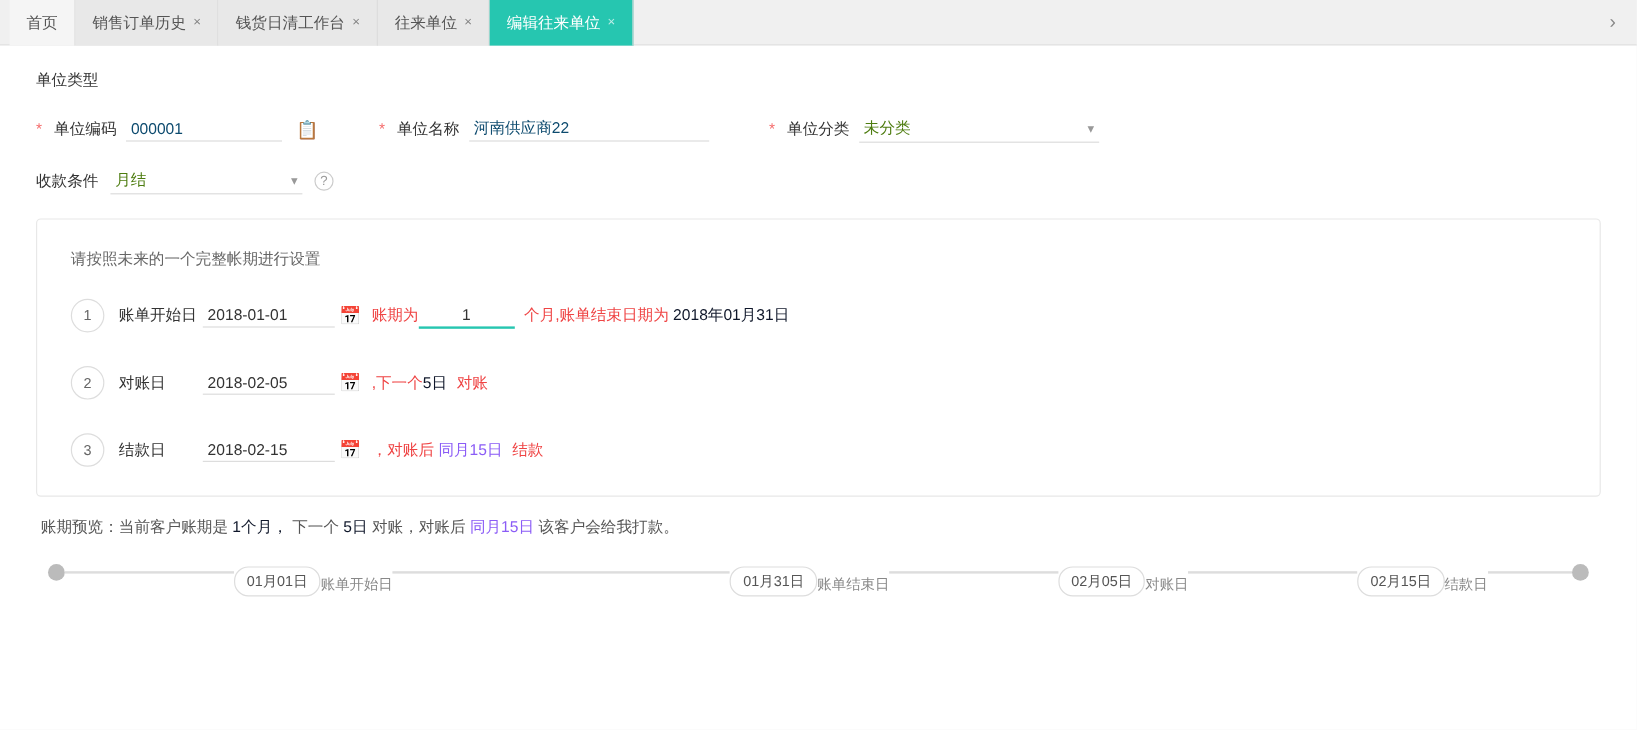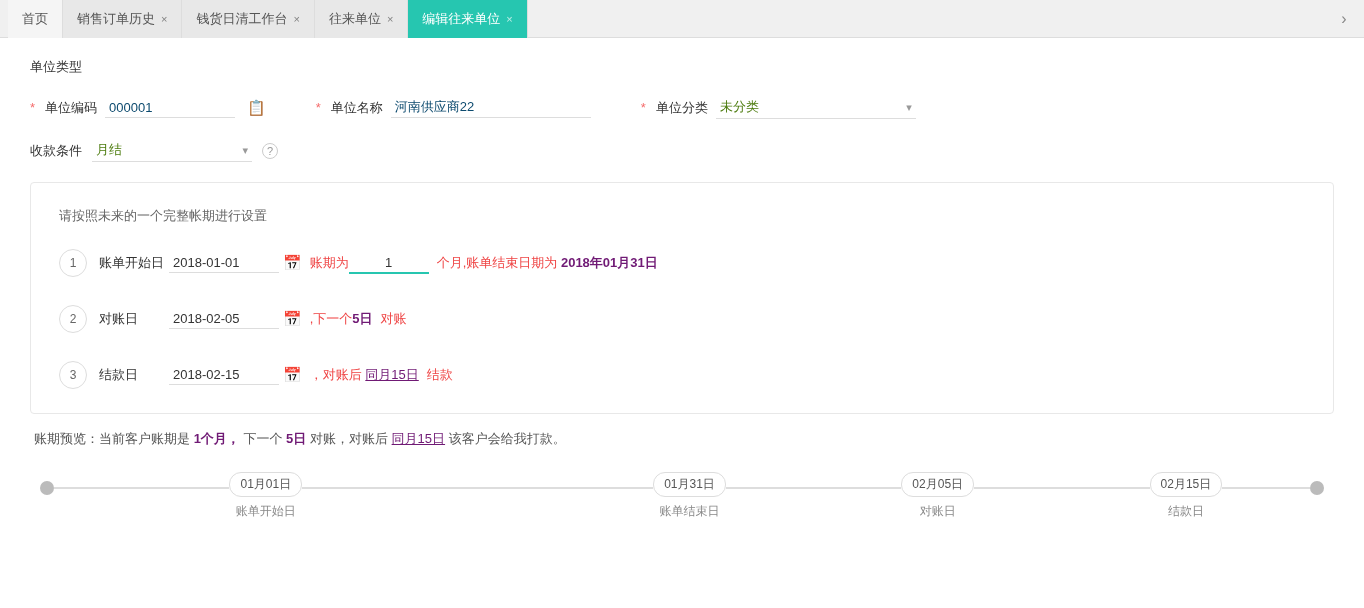--- a/index.html
+++ b/index.html
@@ -250,41 +250,40 @@
       outline: none;
       font-size: 13px;
       padding: 2px 4px;
       color: #333;
       background: transparent;
       width: 80px;
       text-align: center;
     }
 
     .highlight-orange {
-      color: #701a75;
-      font-weight: 700;
+      color: #0f172a;
+      font-weight: 400;
     }
 
     .highlight-teal {
-      color: #701a75;
+      color: #8b5cf6;
       font-weight: 500;
-      text-decoration: underline;
     }
 
     
     .preview-text {
       font-size: 13px;
       color: #555;
       margin-bottom: 24px;
       padding: 0 4px;
     }
 
     .timeline-node {
       display: flex;
-      flex-direction: column;
+      flex-direction: row;
       align-items: center;
       position: relative;
       z-index: 1;
     }
 
     .timeline-badge {
       border: 1px solid #ddd;
       border-radius: 12px;
       padding: 3px 10px;
       font-size: 12px;

